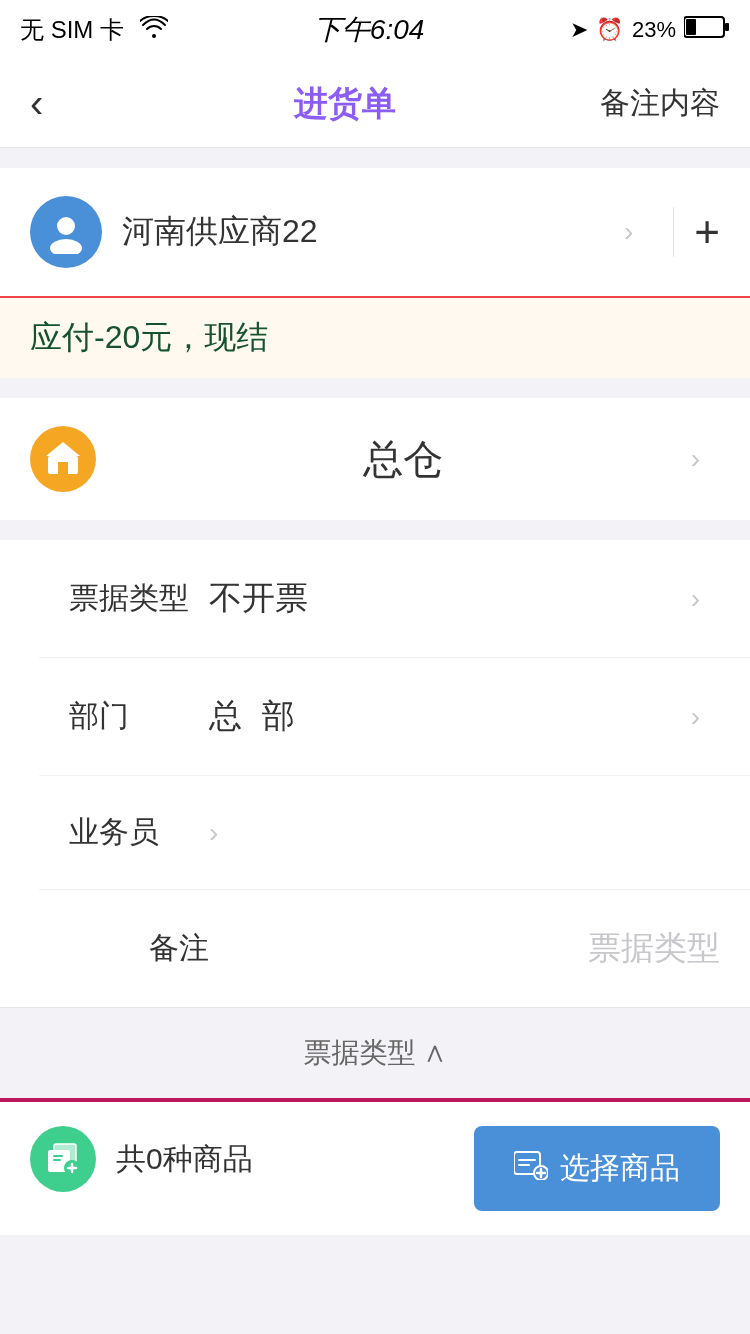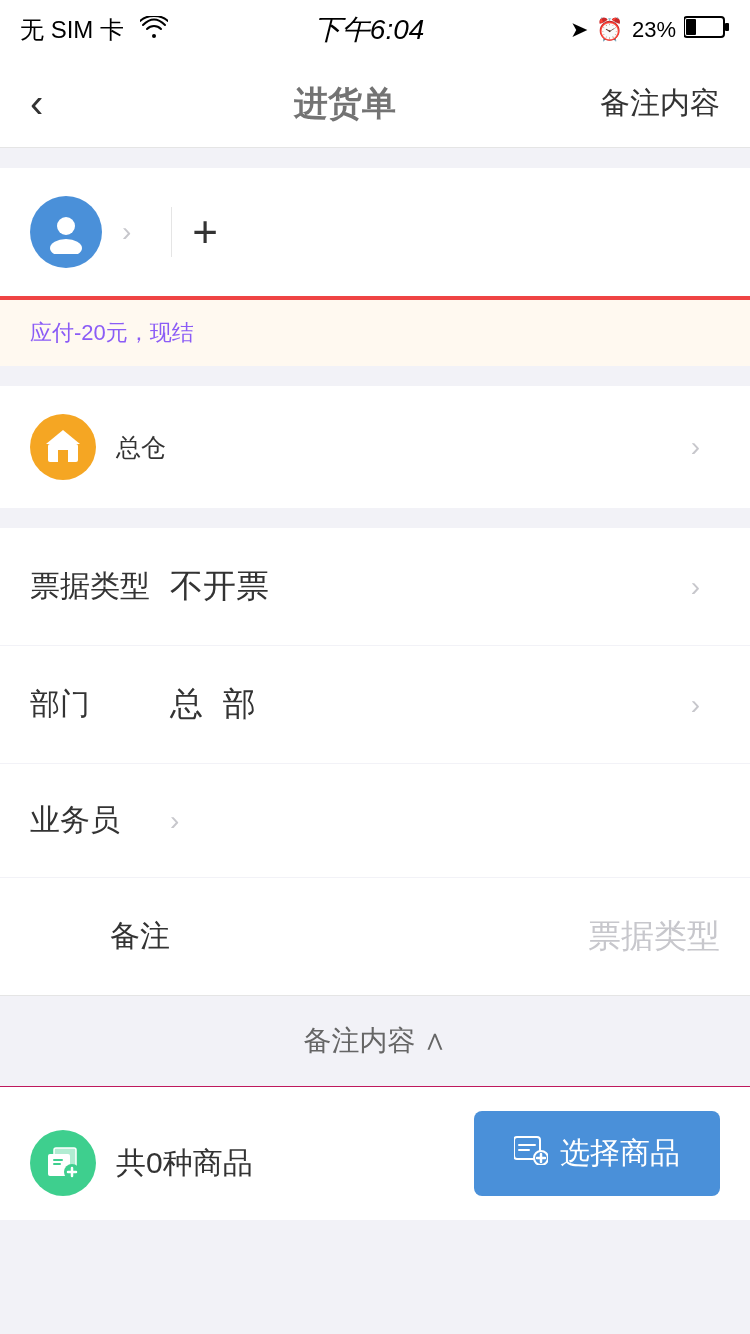--- a/index.html
+++ b/index.html
@@ -42,21 +42,21 @@
     }
     .nav-back {
       font-size: 40px;
       color: #333;
       cursor: pointer;
       width: 60px;
     }
     .nav-title {
       font-size: 34px;
       font-weight: 600;
-      color: #737373;
+      color: #8b5cf6;
     }
     .nav-action {
       font-size: 30px;
       color: #333;
       cursor: pointer;
     }
 
     
     .section-gap {
       height: 20px;
@@ -109,23 +109,23 @@
       font-size: 44px;
       color: #333;
       cursor: pointer;
       line-height: 1;
     }
 
     
     .notice-bar {
       background: #fff9f0;
       padding: 18px 30px;
-      font-size: 22px;
-      color: #8b5cf6;
-      border-top: 4px solid #ef4444;
+      font-size: 32px;
+      color: #14532d;
+      border-top: 2px solid #ef4444;
     }
 
     
     .warehouse-row {
       background: #fff;
       display: flex;
       align-items: center;
       padding: 28px 30px;
       margin-top: 20px;
     }
@@ -136,28 +136,30 @@
       background: #f5a623;
       display: flex;
       align-items: center;
       justify-content: center;
       margin-right: 20px;
       flex-shrink: 0;
     }
     .warehouse-icon svg { width: 38px; height: 38px; }
     .warehouse-name {
       flex: 1;
-      font-size: 25px;
-      color: #333;
+      font-size: 40px;
+      color: #333;
+      text-align: center;
     }
 
     
     .form-section {
       background: #fff;
       margin-top: 20px;
+      padding-left: 39px;
     }
     .form-row {
       display: flex;
       align-items: center;
       padding: 36px 30px;
       border-bottom: 1px solid #f2f2f7;
       min-height: 100px;
     }
     .form-row:last-child { border-bottom: none; text-align: right; }
     .form-label {
@@ -184,25 +186,25 @@
       font-size: 28px;
       color: #666;
       cursor: pointer;
       border-top: 1px solid #e5e5e5;
     }
 
     
     .bottom-bar {
       background: #fff;
       display: flex;
-      align-items: flex-end;
+      align-items: flex-start;
       justify-content: space-between;
       padding: 24px 30px;
       margin-top: 0;
-      border-top: 1px solid #be185d;
+      border-top: 4px solid #be185d;
     }
     .product-count-area {
       display: flex;
       align-items: center;
       gap: 20px;
     }
     .product-icon {
       width: 66px;
       height: 66px;
       border-radius: 50%;
@@ -274,20 +276,21 @@
 <div class="section-gap"></div>
 
 <div class="card-section">
   <div class="supplier-row">
     <div class="supplier-avatar">
       <svg viewBox="0 0 44 44" fill="none">
         <circle cx="22" cy="16" r="9" fill="#fff"></circle>
         <ellipse cx="22" cy="38" rx="16" ry="9" fill="#fff"></ellipse>
       </svg>
     </div>
+    <span class="supplier-name">河南供应商22</span>
     <span class="chevron-right">›</span>
     <div class="supplier-divider"></div>
     <span class="plus-btn">+</span>
   </div>
 
   <div class="notice-bar">
     <span>应付-20元，现结</span>
   </div>
 </div>
 
@@ -322,21 +325,21 @@
     <span class="chevron-right">›</span>
   </div>
 
   <div class="form-row">
     <span class="form-label">备注</span>
     <span class="form-value placeholder">票据类型</span>
   </div>
 </div>
 
 <div class="collapse-bar">
-  <span>备注内容 ∧</span>
+  <span>票据类型 ∧</span>
 </div>
 
 <div class="bottom-bar">
   <div class="product-count-area">
     <div class="product-icon">
       <svg viewBox="0 0 38 38" fill="none" width="38" height="38">
         <rect x="4" y="10" width="22" height="22" rx="2" fill="#fff"></rect>
         <rect x="10" y="4" width="22" height="22" rx="2" fill="rgba(255,255,255,0.6)" stroke="#fff" stroke-width="1.5"></rect>
         <path d="M10 16h8M10 20h6" stroke="#3ecf8e" stroke-width="2" stroke-linecap="round"></path>
         <circle cx="28" cy="28" r="8" fill="#3ecf8e"></circle>

